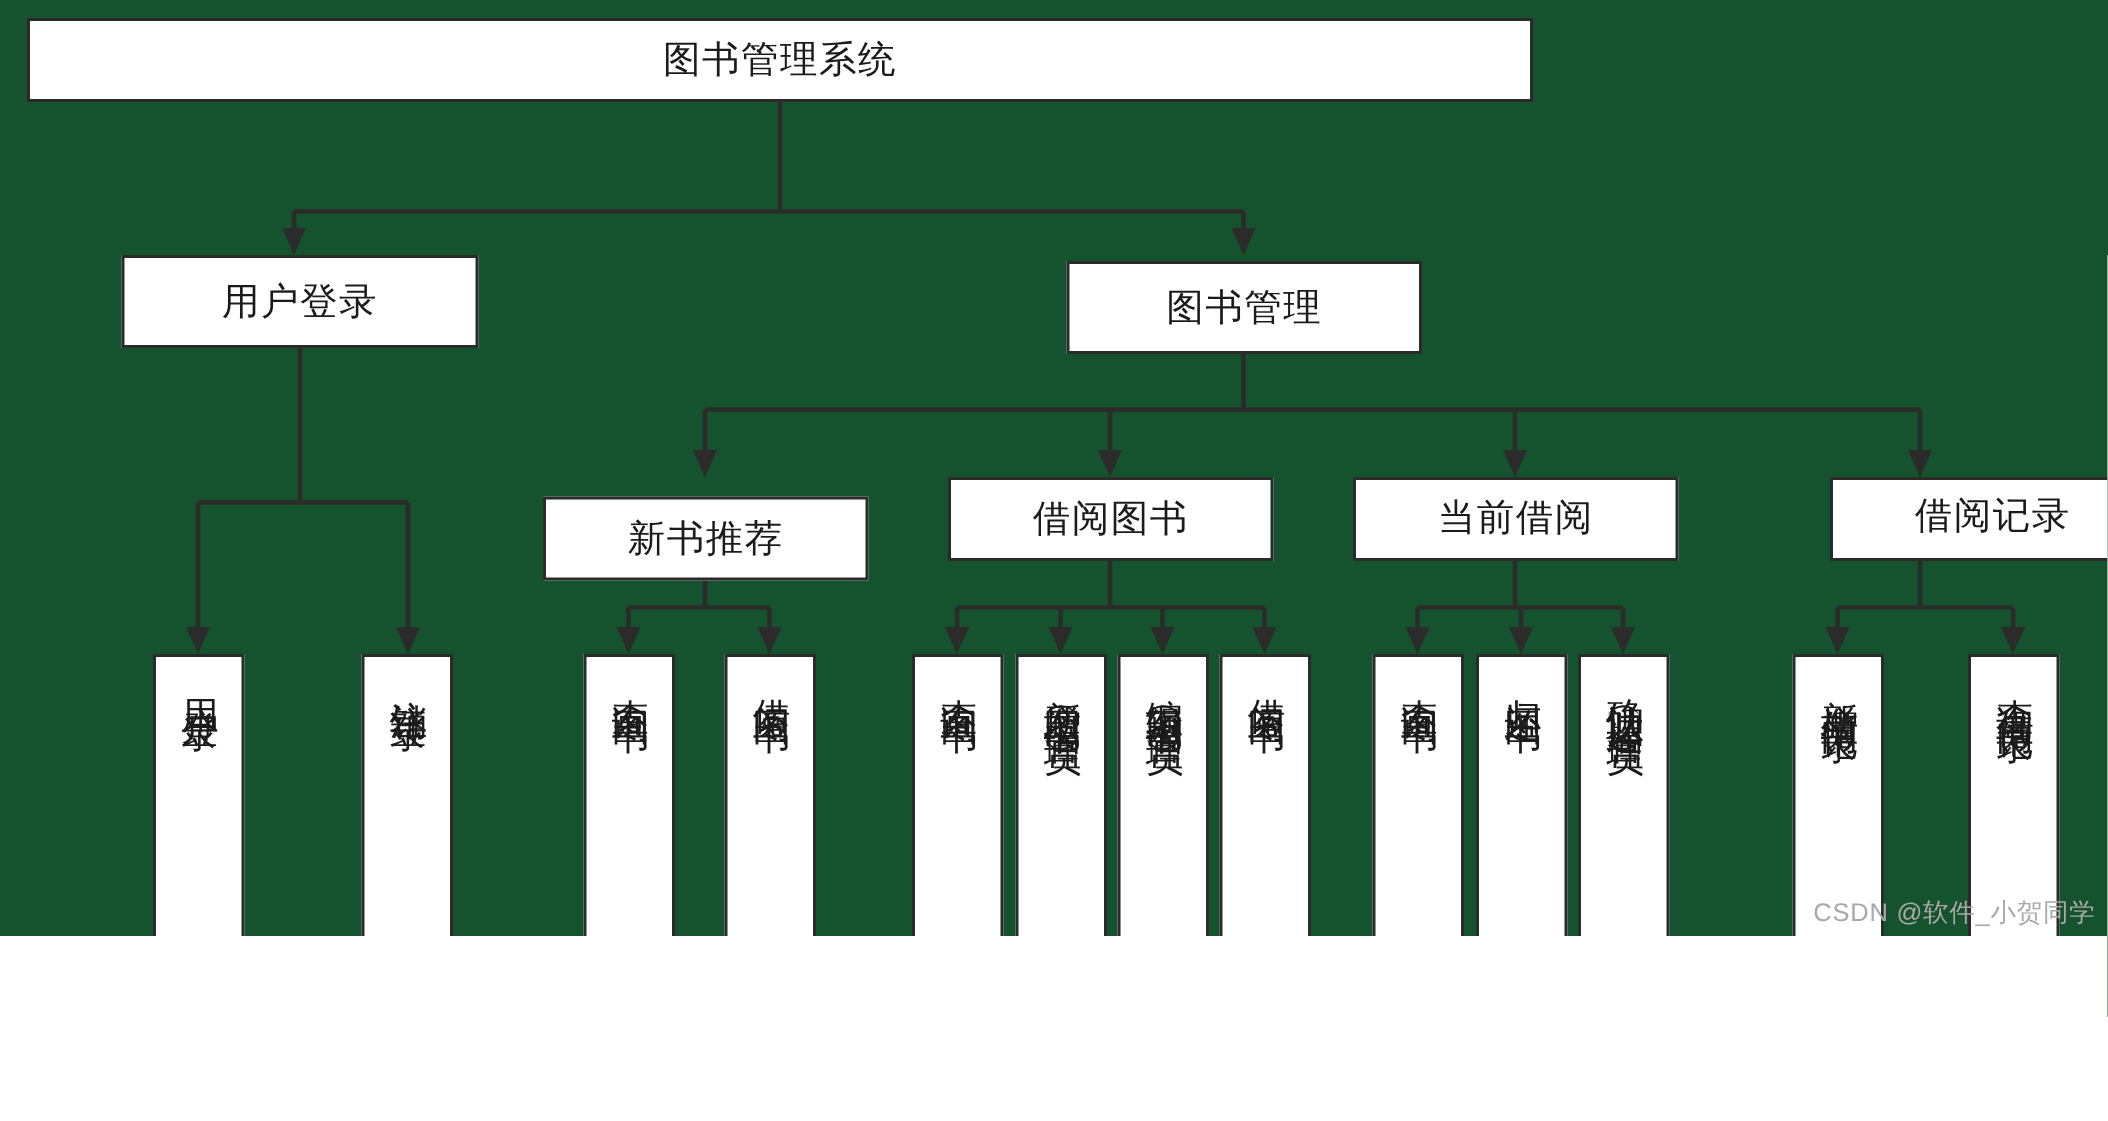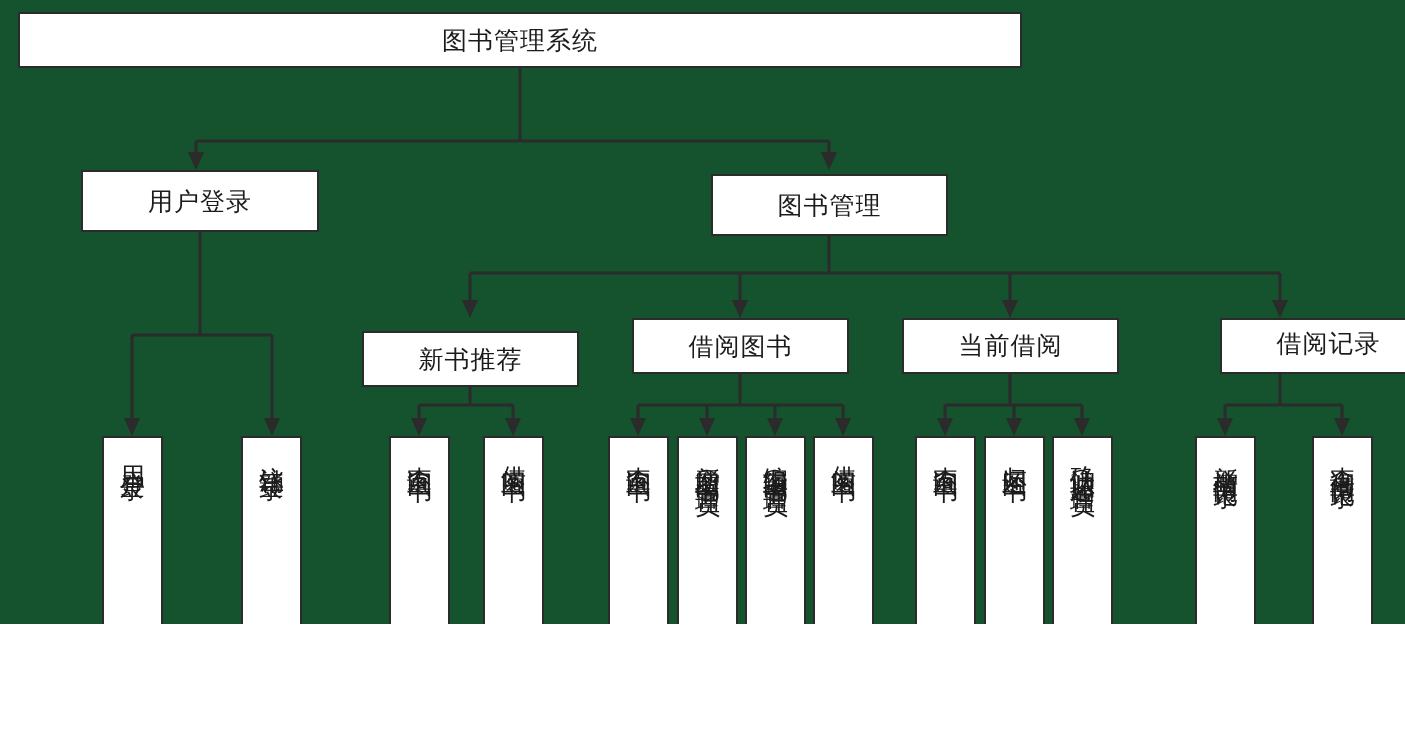--- a/index.html
+++ b/index.html
@@ -201,13 +201,14 @@
     <span class="lbl">确认归还（管理员）</span>
   </div>
 
   <div class="node v" style="left:1195px;top:436px;width:61px;height:298px;">
     <span class="lbl">新增借阅记录</span>
   </div>
   <div class="node v" style="left:1312px;top:436px;width:61px;height:298px;">
     <span class="lbl">查询借阅记录</span>
   </div>
 
+  <div id="watermark">CSDN @软件_小贺同学</div>
 </div>
 
 </body></html>

